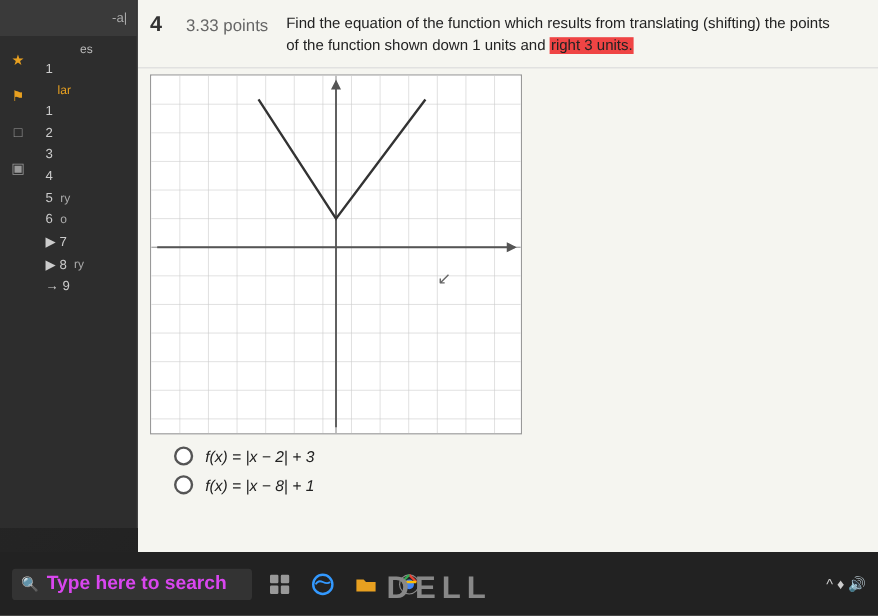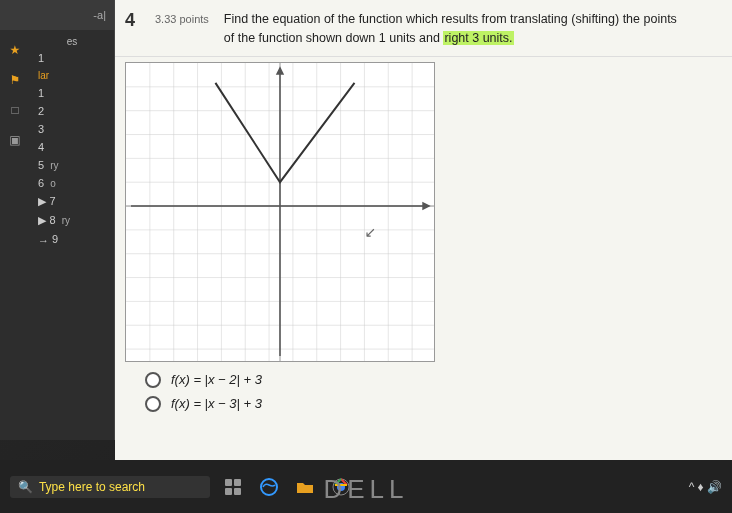--- a/index.html
+++ b/index.html
@@ -77,21 +77,21 @@
 
     .question-number {
       font-size: 18px;
       font-weight: bold;
       color: #333;
       margin-right: 10px;
       min-width: 20px;
     }
 
     .question-points {
-      font-size: 11px;
+      font-size: 14px;
       color: #666;
       margin-right: 15px;
       padding-top: 3px;
     }
 
     .question-text {
       font-size: 12.5px;
       color: #222;
       line-height: 1.5;
       flex: 1;
@@ -118,21 +118,21 @@
       height: 100%;
     }
 
     
     .answer-choices {
       padding: 5px 10px 5px 30px;
     }
 
     .answer-choice {
       display: flex;
-      align-items: center;
+      align-items: flex-end;
       margin-bottom: 8px;
       font-size: 13px;
       color: #222;
     }
 
     .radio-outer {
       width: 16px;
       height: 16px;
       border-radius: 50%;
       border: 2px solid #555;
@@ -184,22 +184,23 @@
       flex: 0 0 200px;
     }
 
     .search-icon {
       color: #aaa;
       margin-right: 6px;
       font-size: 12px;
     }
 
     .search-text {
-      color: #fde047;
-      font-size: 12px;
+      color: #d946ef;
+      font-size: 16px;
+      font-weight: bold;
     }
 
     .taskbar-icons {
       display: flex;
       gap: 6px;
       align-items: center;
     }
 
     .taskbar-icon {
       width: 30px;
@@ -229,21 +230,21 @@
       height: 24px;
       display: flex;
       align-items: center;
       justify-content: center;
       font-size: 12px;
       color: #999;
       cursor: pointer;
     }
 
     .highlighted-text {
-      background: #bef264;
+      background: #ef4444;
       padding: 0 1px;
       margin-top: 16px;
     }
   </style>
 </head>
 <body>
 
 <div class="bg-overlay"></div>
 
 <div class="left-panel">
@@ -258,21 +259,21 @@
     <div class="side-icon">▣</div>
   </div>
 
   <div class="nav-items" style="margin-left:30px;text-align:center;">
     <div style="font-size:10px; color:#bbb; padding:2px 4px;">es</div>
 
     <div class="nav-item">
       <span class="nav-item-number">1</span>
     </div>
     <div class="nav-item" style="color:#e8a020;">
-      <span style="font-size:10px;">lar</span>
+      <span style="font-size:10px;margin-left:10px;">lar</span>
     </div>
     <div class="nav-item">
       <span class="nav-item-number">1</span>
     </div>
     <div class="nav-item">
       <span class="nav-item-number">2</span>
     </div>
     <div class="nav-item">
       <span class="nav-item-number">3</span>
     </div>
@@ -381,21 +382,21 @@
       <span class="answer-text">
         f(x) = |x − 2| + 3
       </span>
     </div>
 
 
     <div class="answer-choice">
       <div class="radio-outer">
       </div>
       <span class="answer-text">
-        f(x) = |x − 3| + 3
+        f(x) = |x − 8| + 1
       </span>
     </div>
   </div>
 </div>
 
 <div class="taskbar">
   <div class="taskbar-search">
     <span class="search-icon">🔍</span>
     <span class="search-text">Type here to search</span>
   </div>
@@ -433,13 +434,13 @@
         <path d="M4 8 L16 8" stroke="#fbbc04" stroke-width="2"></path>
       </svg>
     </div>
   </div>
 
   <div class="taskbar-right">
     <span>^ ♦ 🔊</span>
   </div>
 </div>
 
-<div style="position:absolute; bottom:8px; left:50%; transform:translateX(-50%); color:#888; font-size:26px; font-weight:normal; letter-spacing:5px; font-family: Arial Black, sans-serif; text-align: right;">DELL</div>
+<div style="position:absolute; bottom:8px; left:50%; transform:translateX(-50%); color:#888; font-size:26px; font-weight:bold; letter-spacing:5px; font-family: Arial Black, sans-serif; text-align: right;">DELL</div>
 
 </body></html>

